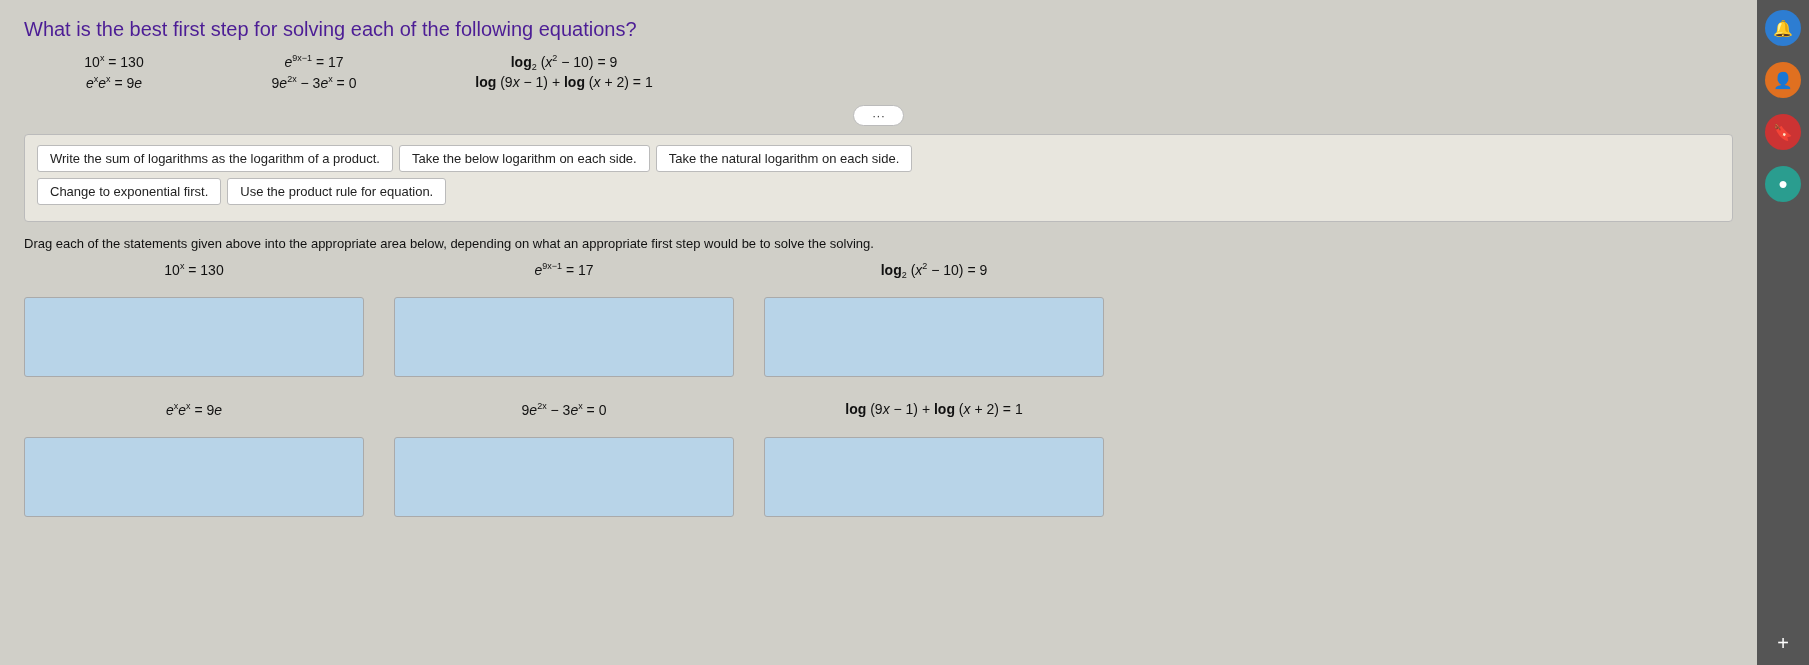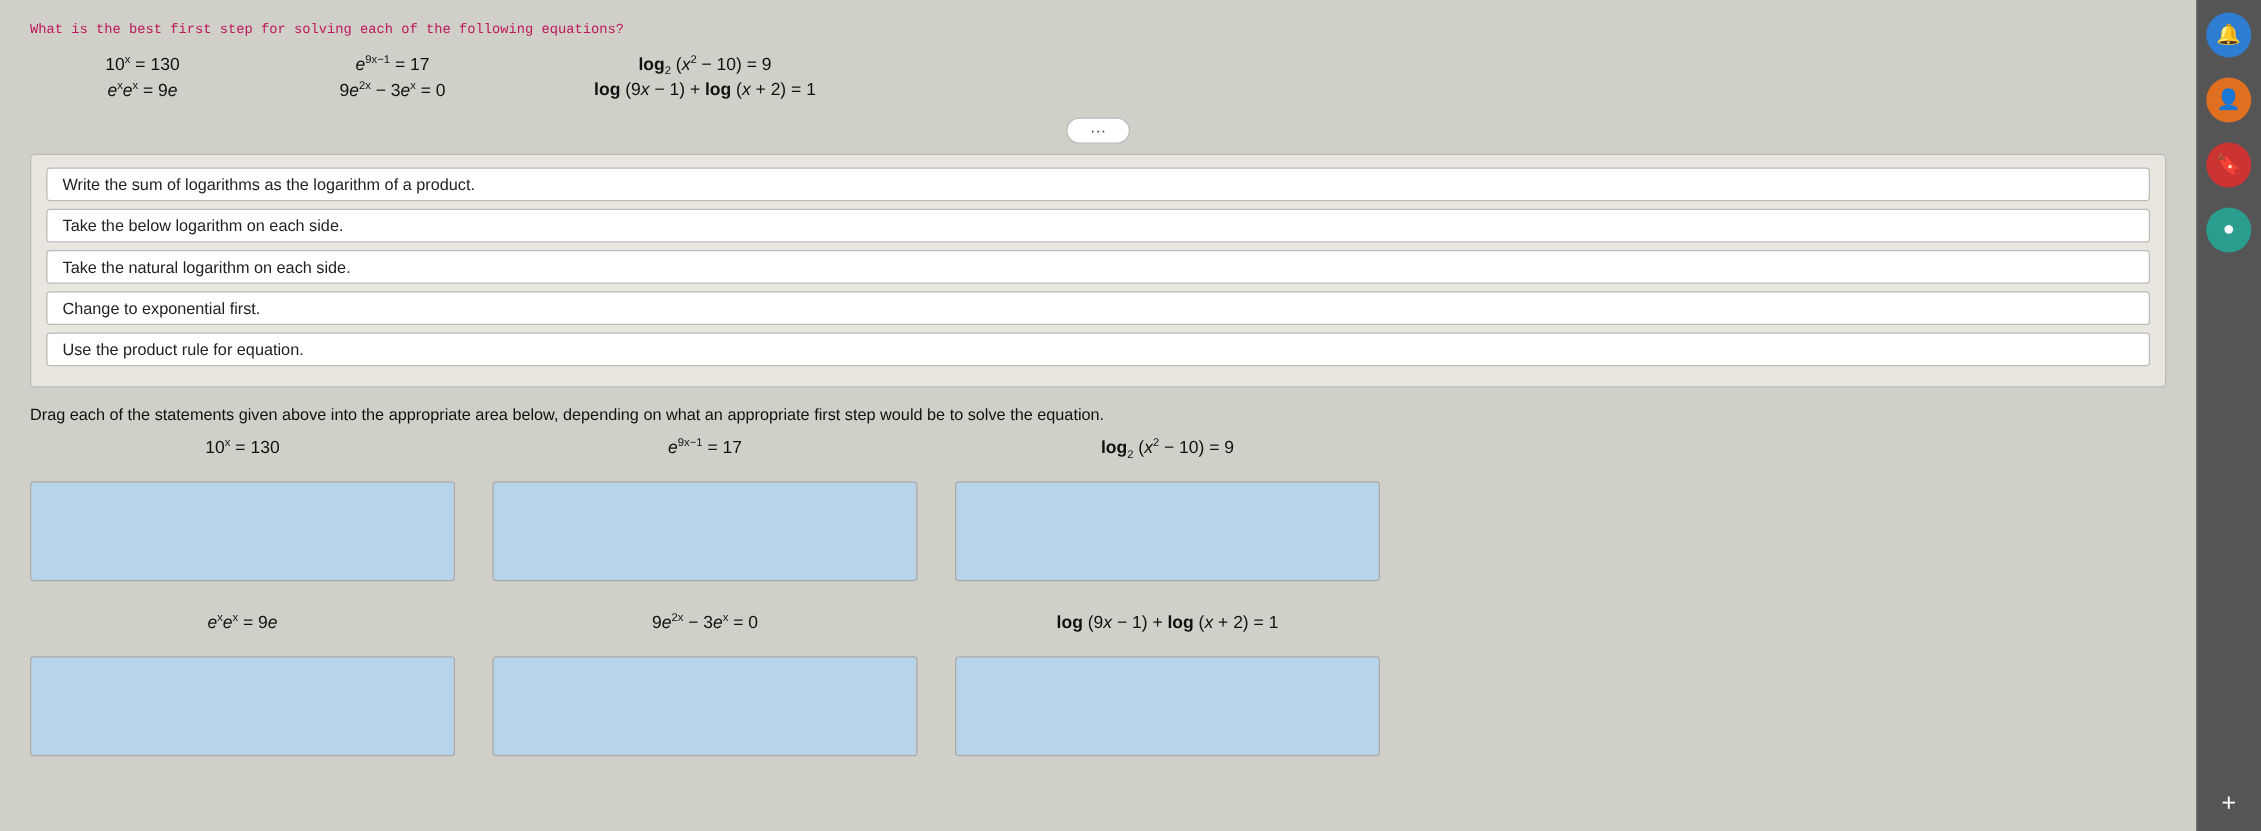--- a/index.html
+++ b/index.html
@@ -13,24 +13,23 @@
       overflow: hidden;
     }
     .main-content {
       background: #d0cfc8;
       flex: 1;
       padding: 18px 24px 18px 24px;
       position: relative;
       min-width: 0;
     }
     .question-title {
-      font-size: 11px;
+      font-size: 20px;
       margin-bottom: 12px;
-      color: #be185d;
-      font-family: Liberation Mono, monospace;
+      color: #4c1d95;
     }
     .equations-grid {
       display: grid;
       grid-template-columns: 160px 180px 260px;
       grid-template-rows: auto auto;
       gap: 2px 30px;
       margin-bottom: 14px;
       margin-left: 10px;
     }
     .equation {
@@ -56,21 +55,20 @@
       border: 1px solid #bbb;
       border-radius: 4px;
       padding: 10px 12px;
       margin-bottom: 14px;
     }
     .options-row {
       display: flex;
       flex-wrap: wrap;
       gap: 6px;
       margin-bottom: 6px;
-      flex-direction: column;
     }
     .option-btn {
       background: #fff;
       border: 1px solid #bbb;
       border-radius: 3px;
       padding: 5px 12px;
       font-size: 13px;
       cursor: grab;
       color: #222;
       white-space: nowrap;
@@ -175,21 +173,21 @@
       <div class="option-btn">Write the sum of logarithms as the logarithm of a product.</div>
       <div class="option-btn">Take the below logarithm on each side.</div>
       <div class="option-btn">Take the natural logarithm on each side.</div>
     </div>
     <div class="options-row">
       <div class="option-btn">Change to exponential first.</div>
       <div class="option-btn">Use the product rule for equation.</div>
     </div>
   </div>
 
-  <div class="drag-instruction">Drag each of the statements given above into the appropriate area below, depending on what an appropriate first step would be to solve the equation.</div>
+  <div class="drag-instruction">Drag each of the statements given above into the appropriate area below, depending on what an appropriate first step would be to solve the solving.</div>
 
   <div class="drag-section">
 
     <div class="drag-col">
       <div class="drag-eq-label">
         10<sup>x</sup> = 130
       </div>
       <div class="drag-drop-box"></div>
     </div>
 

